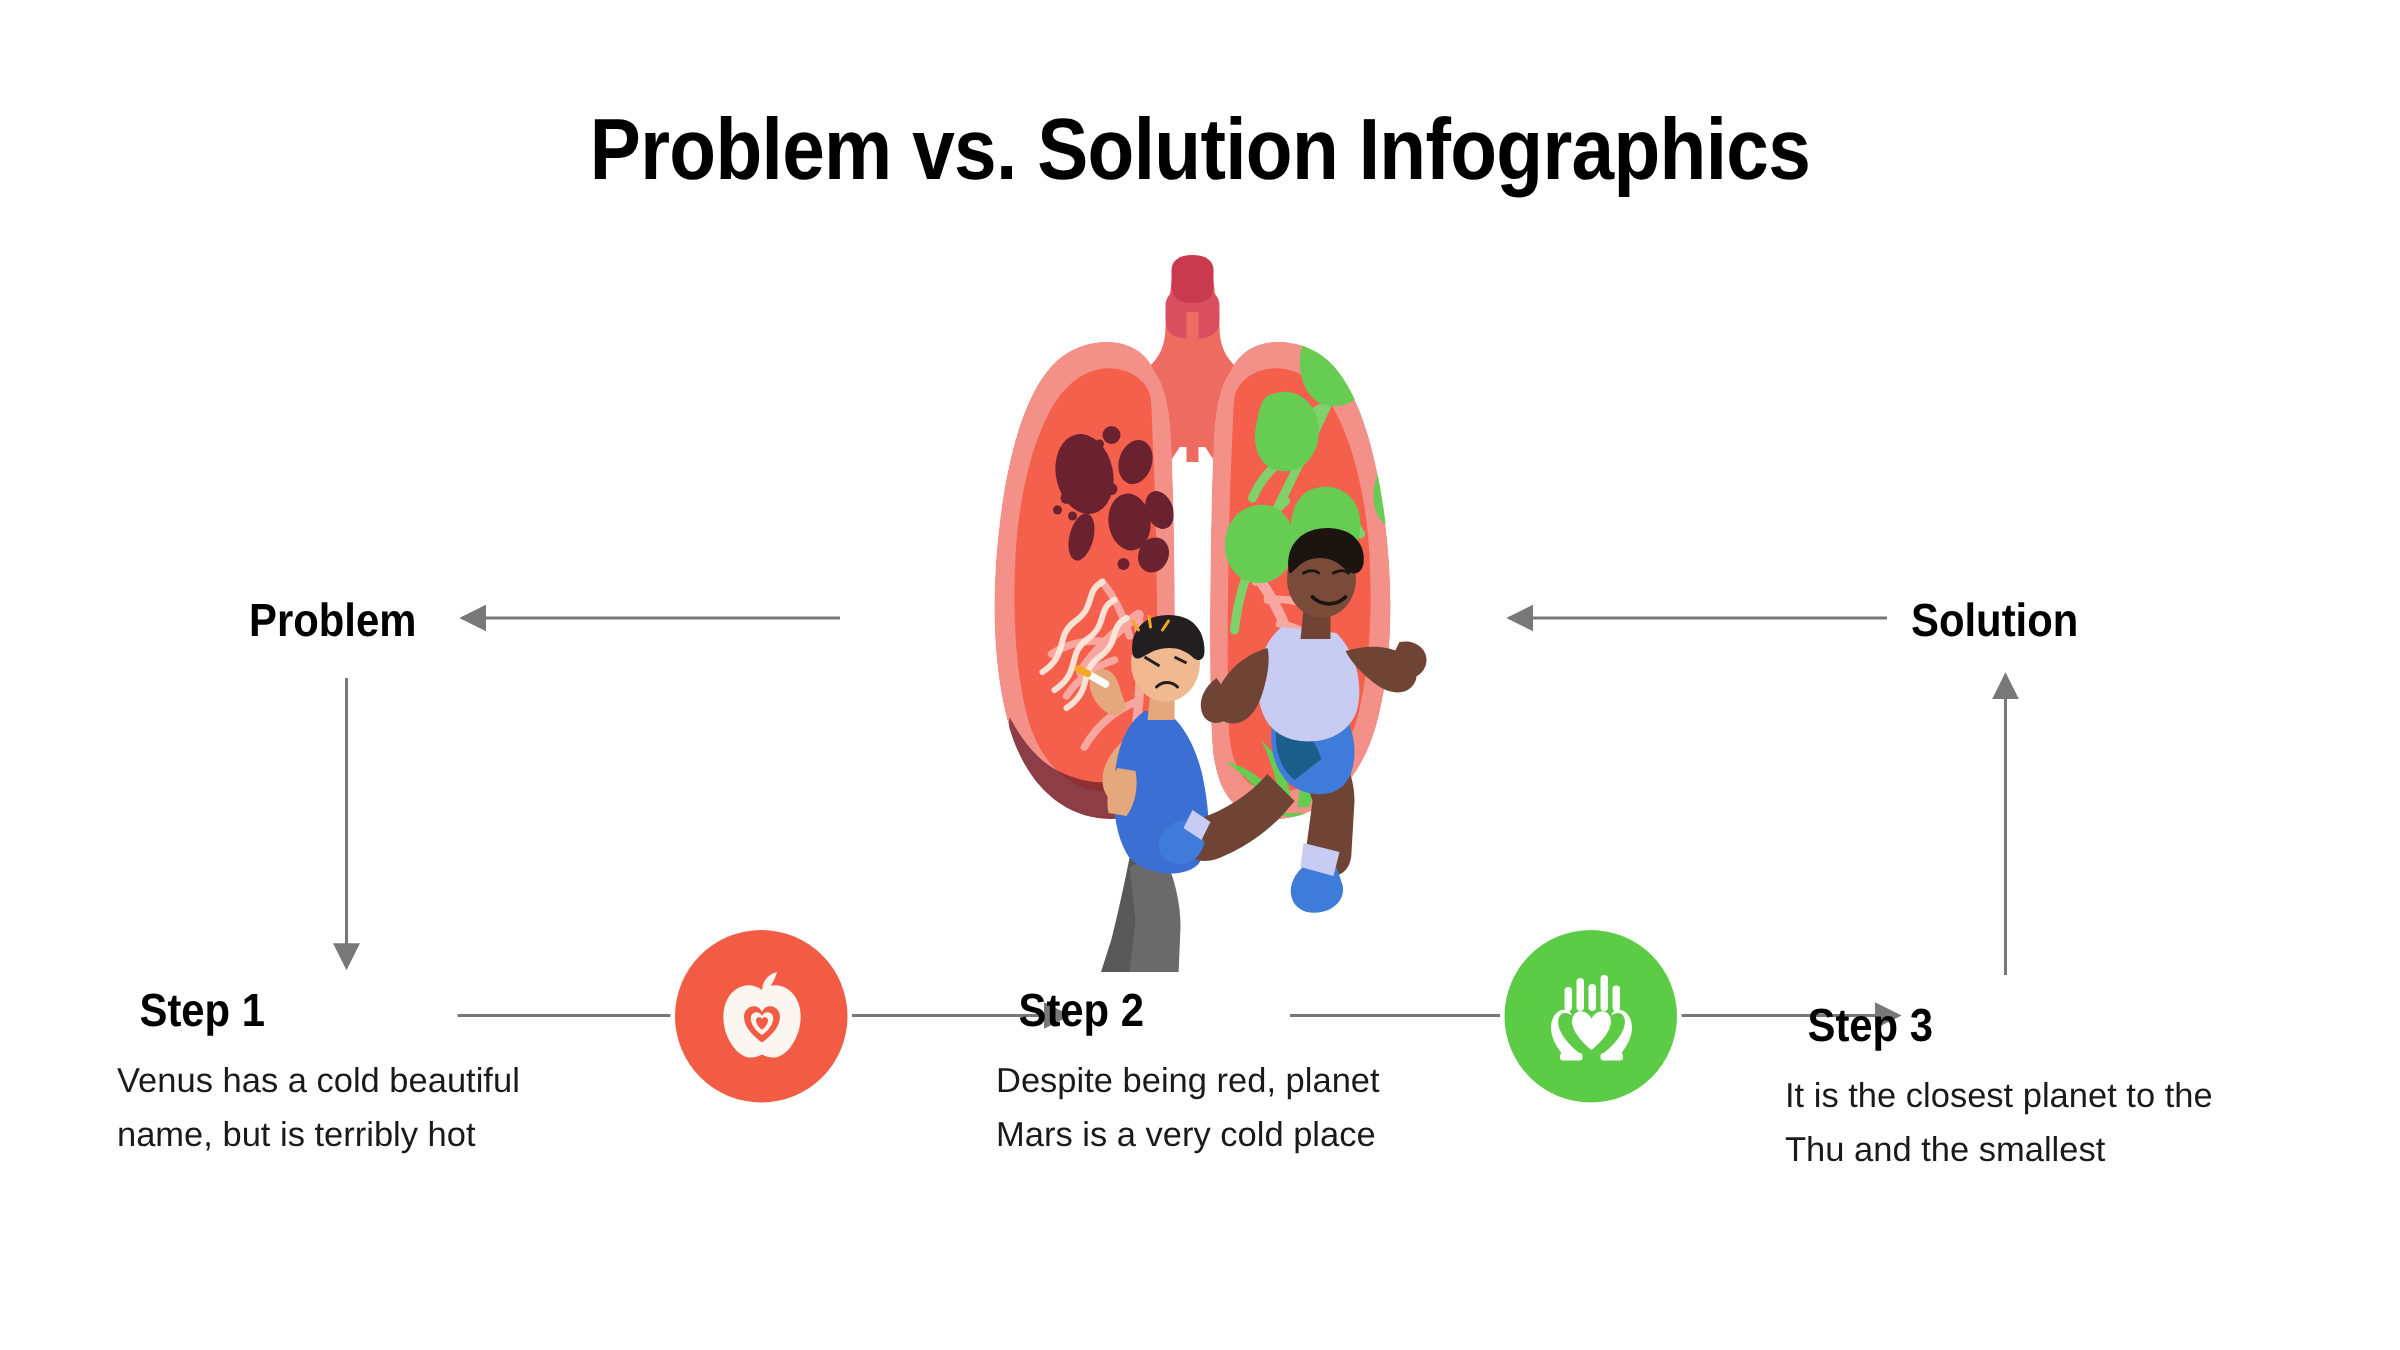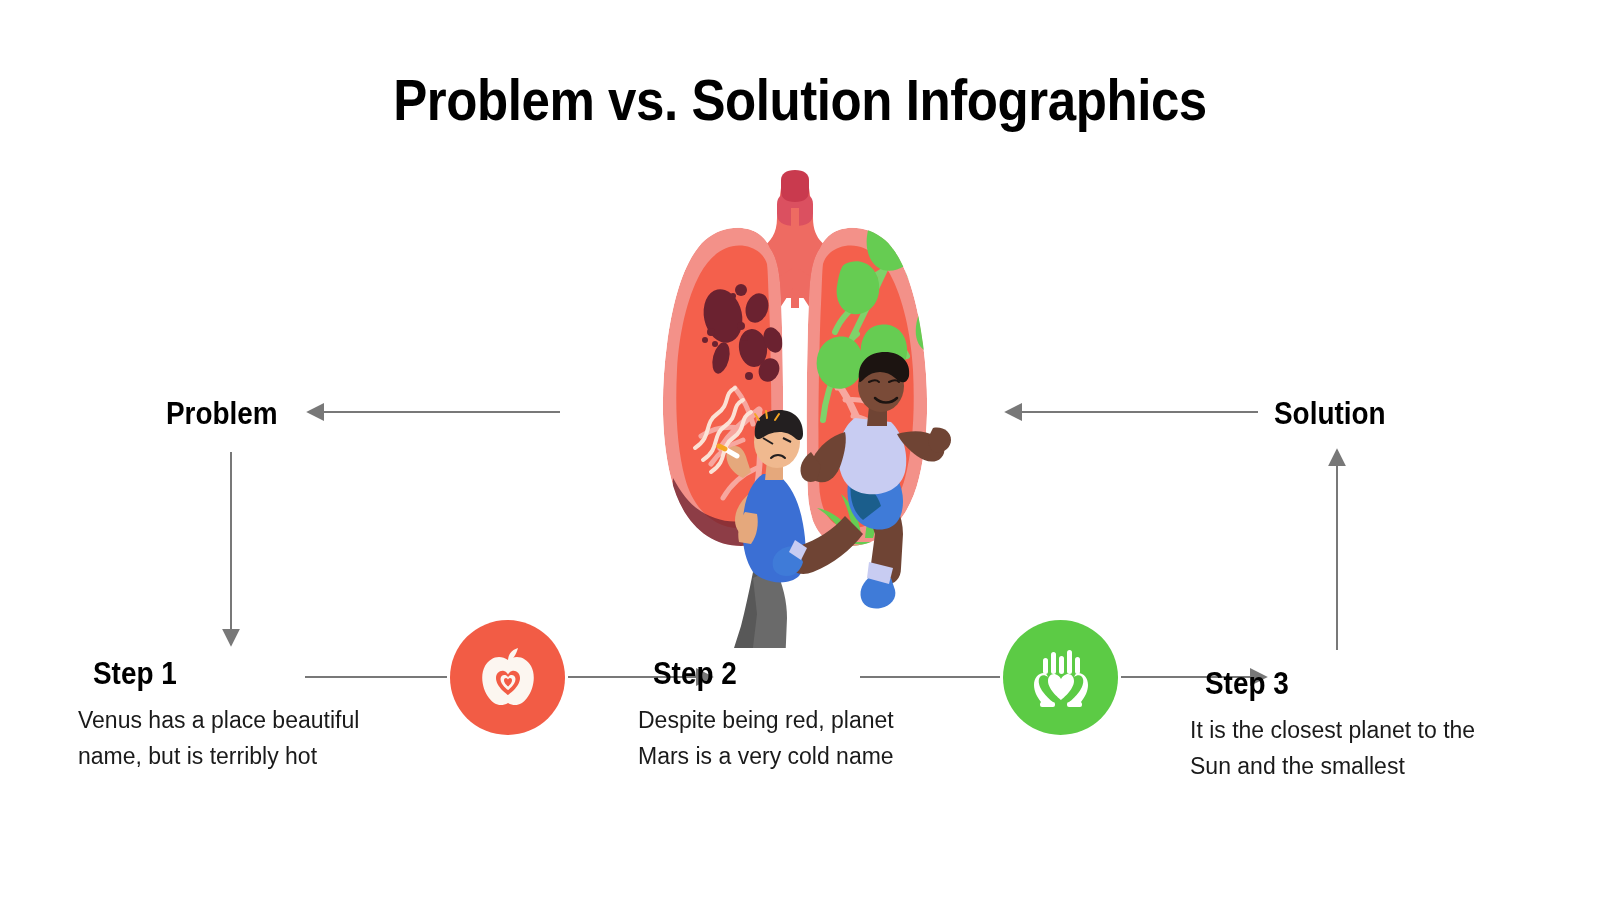--- a/index.html
+++ b/index.html
@@ -64,21 +64,21 @@
     width: 500px;
     height: 500px;
   }
 
   
   .step-block {
     position: absolute;
     width: 300px;
   }
   #step-block-0 { left: 78px;  top: 655px; }
-  #step-block-1 { left: 638px; top: 655px; }
+  #step-block-1 { left: 664px; top: 655px; }
   #step-block-2 { left: 1190px; top: 665px; }
 
   .step-title {
     font-family: "Liberation Sans Narrow", "Liberation Sans", sans-serif;
     font-weight: bold;
     font-size: 31px;
     line-height: 38px;
     transform: scaleX(0.9);
     color: #000000;
     white-space: nowrap;
@@ -432,24 +432,24 @@
                C54 50 57 44 57 38 C57 31 53 26 47 26 C45 26 44 28 43 30 Z" fill="#FFFFFF"></path>
 
       <rect x="9" y="55" width="15" height="5" rx="2" fill="#FFFFFF"></rect>
       <rect x="36" y="55" width="15" height="5" rx="2" fill="#FFFFFF"></rect>
     </svg>
   </span>
 </div>
 
 <div class="step-block" id="step-block-0">
   <div class="step-title">Step 1</div>
-  <div class="step-desc">Venus has a place beautiful name, but is terribly hot</div>
+  <div class="step-desc">Venus has a cold beautiful name, but is terribly hot</div>
 </div>
 
 <div class="step-block" id="step-block-1">
   <div class="step-title">Step 2</div>
-  <div class="step-desc">Despite being red, planet Mars is a very cold name</div>
+  <div class="step-desc">Despite being red, planet Mars is a very cold place</div>
 </div>
 
 <div class="step-block" id="step-block-2">
   <div class="step-title">Step 3</div>
-  <div class="step-desc">It is the closest planet to the Sun and the smallest</div>
+  <div class="step-desc">It is the closest planet to the Thu and the smallest</div>
 </div>
 
 </body></html>

